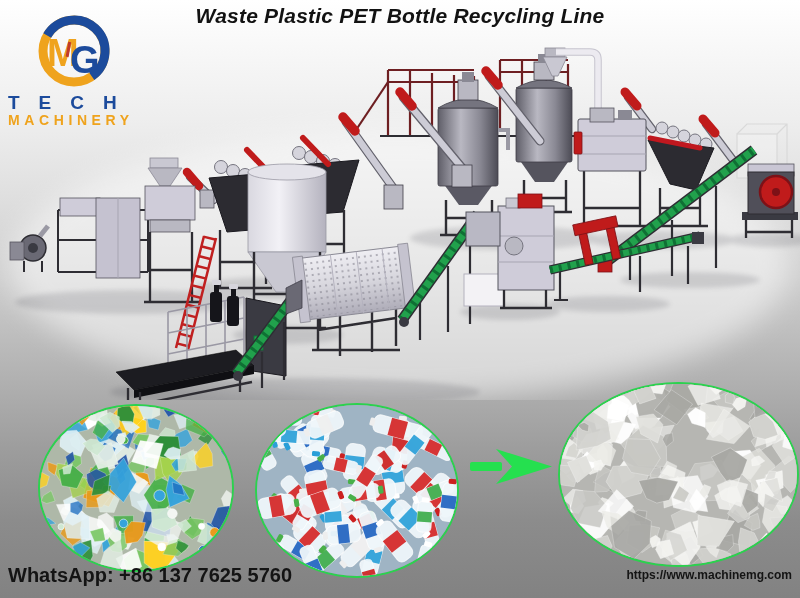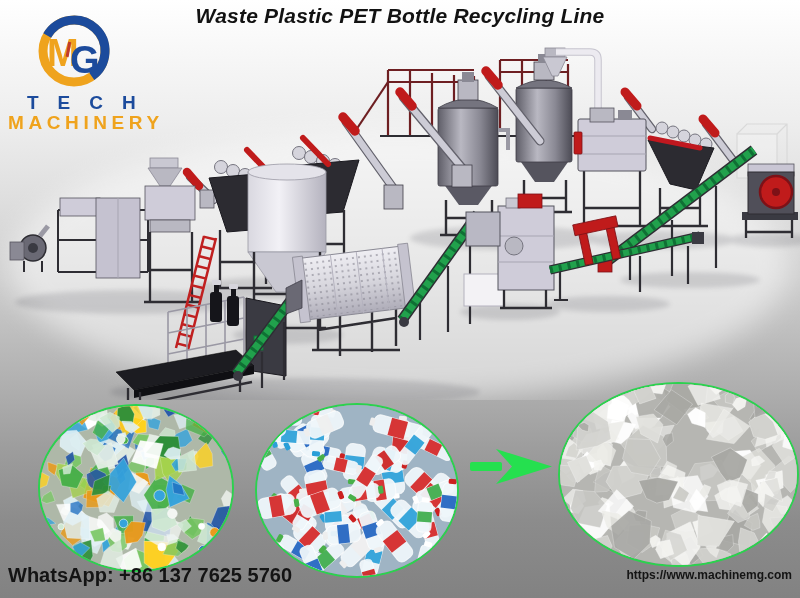--- a/index.html
+++ b/index.html
@@ -8,22 +8,22 @@
     --blue:#1c4b9c; --gold:#efa31d;
   }
   html,body{margin:0;padding:0;}
   body{font-family:"Liberation Sans",sans-serif;background:#444;}
   .canvas{position:relative;width:800px;height:598px;overflow:hidden;
     background:linear-gradient(180deg,#ffffff 0%,#f7f7f7 9%,#ededed 21%,#dfdfdf 33%,#cdcdcd 47%,#b5b5b5 61%,#9d9d9d 75%,#8c8c8c 87%,#828282 100%);}
   .title{position:absolute;top:4px;left:0;width:800px;text-align:center;
     font-size:21px;font-weight:bold;font-style:italic;color:#121212;letter-spacing:.2px;}
   .logo{position:absolute;left:6px;top:12px;width:160px;height:120px;}
   .logo svg{position:absolute;left:24px;top:0;}
-  .logo-tech{position:absolute;left:2px;top:80px;font-size:19px;font-weight:800;color:var(--blue);letter-spacing:19px;white-space:nowrap;margin-left:19px;}
-  .logo-mach{position:absolute;left:2px;top:100px;font-size:19px;font-weight:800;color:var(--gold);letter-spacing:4.6px;white-space:nowrap;}
+  .logo-tech{position:absolute;left:2px;top:80px;font-size:19px;font-weight:800;color:var(--blue);letter-spacing:19px;white-space:nowrap;}
+  .logo-mach{position:absolute;left:2px;top:100px;font-size:14px;font-weight:800;color:var(--gold);letter-spacing:4.6px;white-space:nowrap;}
   .machinery{position:absolute;left:0;top:40px;}
   .photo{position:absolute;border-radius:50%;overflow:hidden;border:2px solid var(--pborder);}
   .p1{left:38px;top:404px;width:192px;height:164px;}
   .p2{left:255px;top:403px;width:200px;height:171px;}
   .p3{left:558px;top:382px;width:237px;height:181px;}
   .photo svg{display:block;}
   .arrow{position:absolute;left:468px;top:446px;}
   .footer-l{position:absolute;left:8px;top:564px;font-size:20px;font-weight:bold;color:#141414;}
   .footer-r{position:absolute;right:8px;top:568px;font-size:12px;font-weight:bold;color:#141414;}
   

